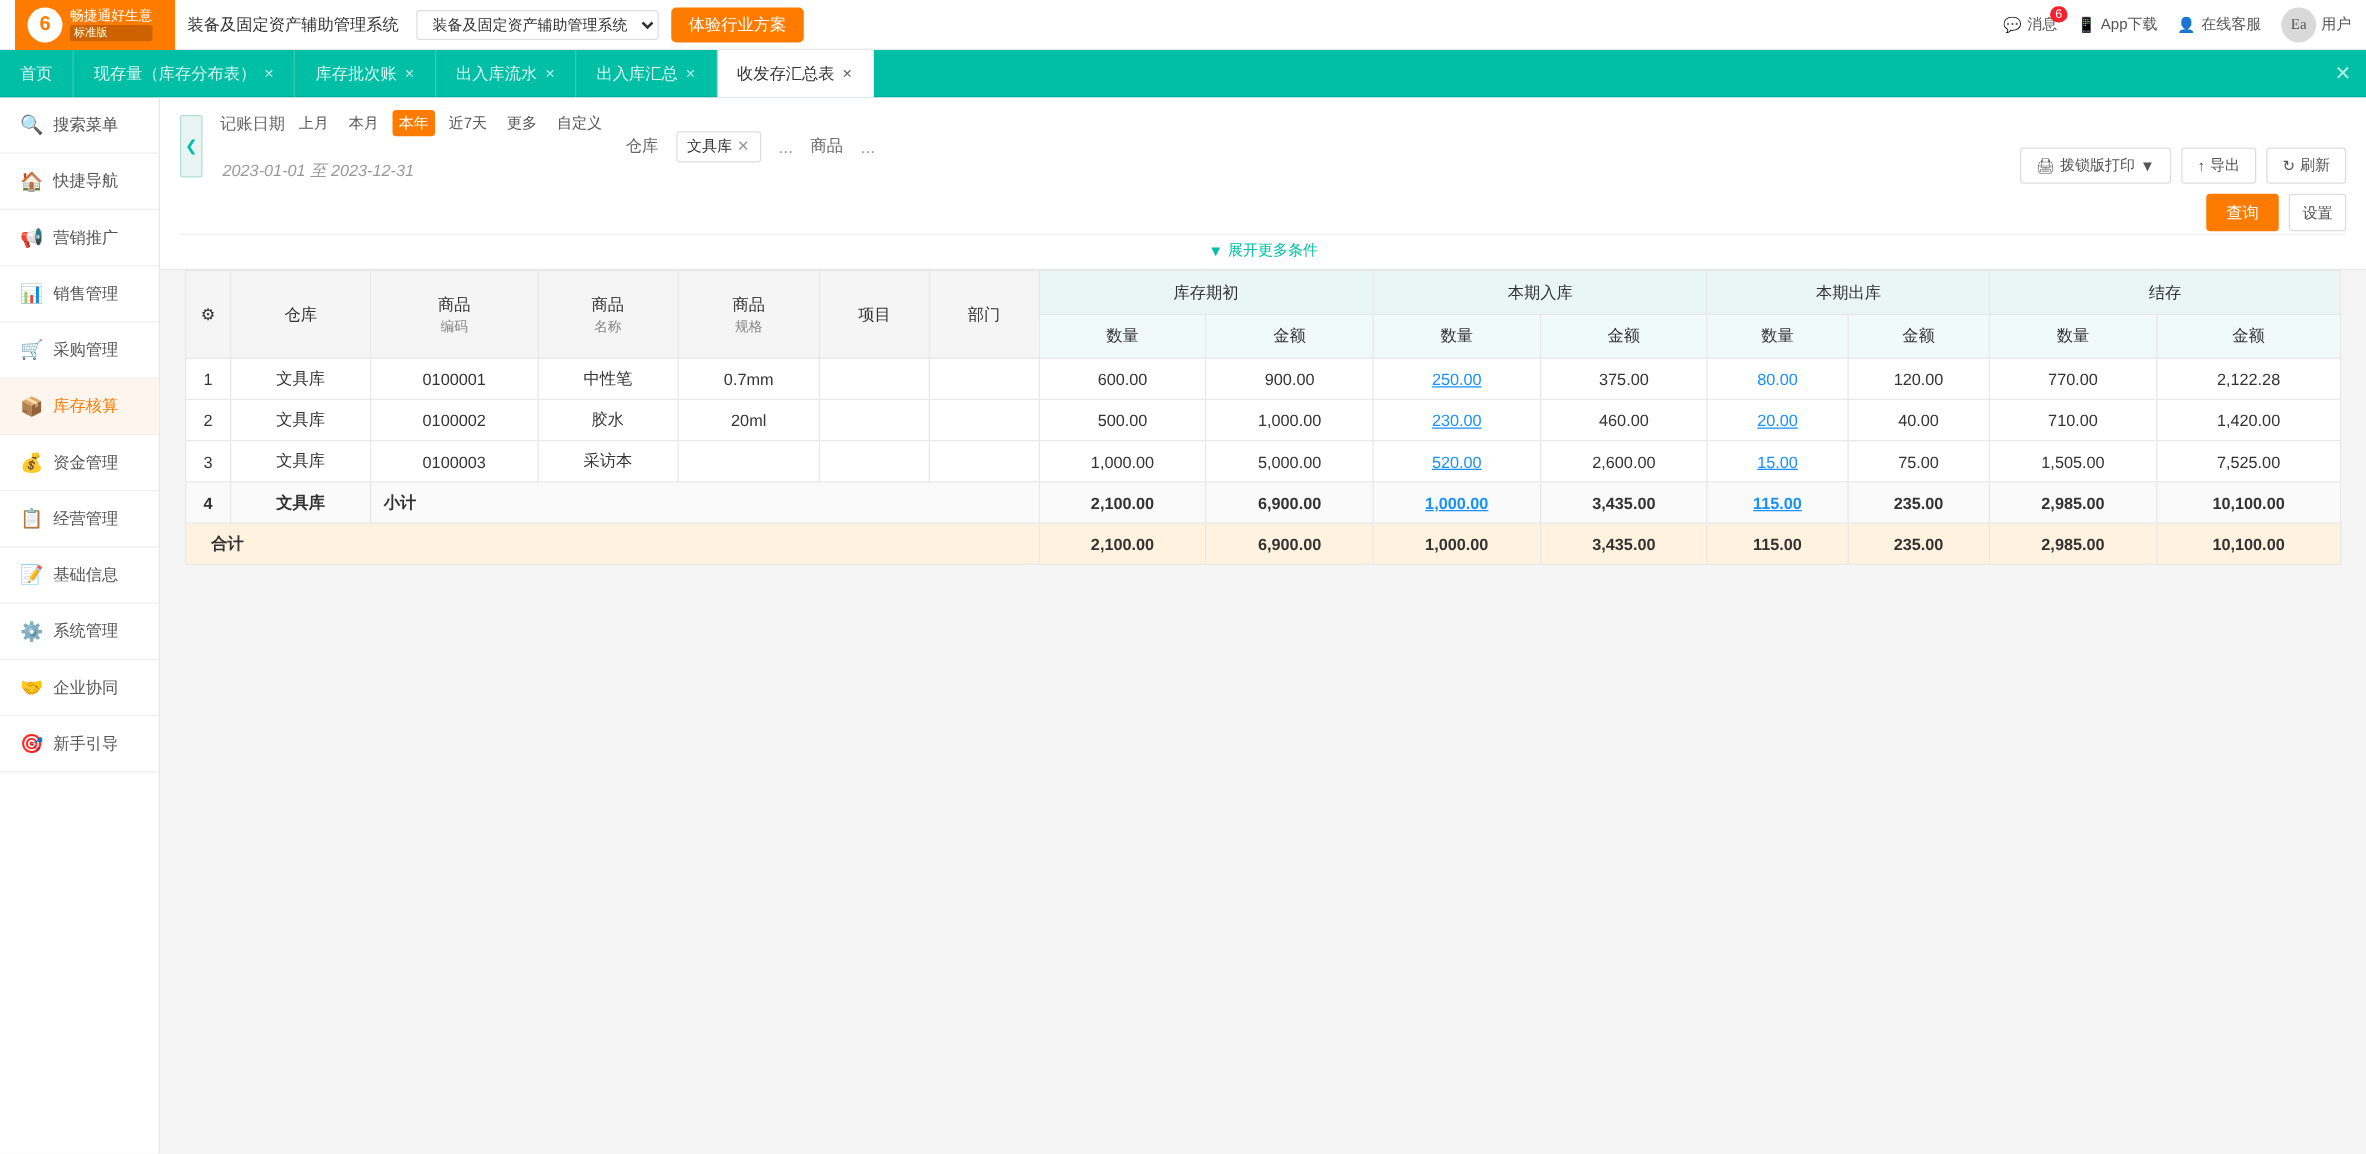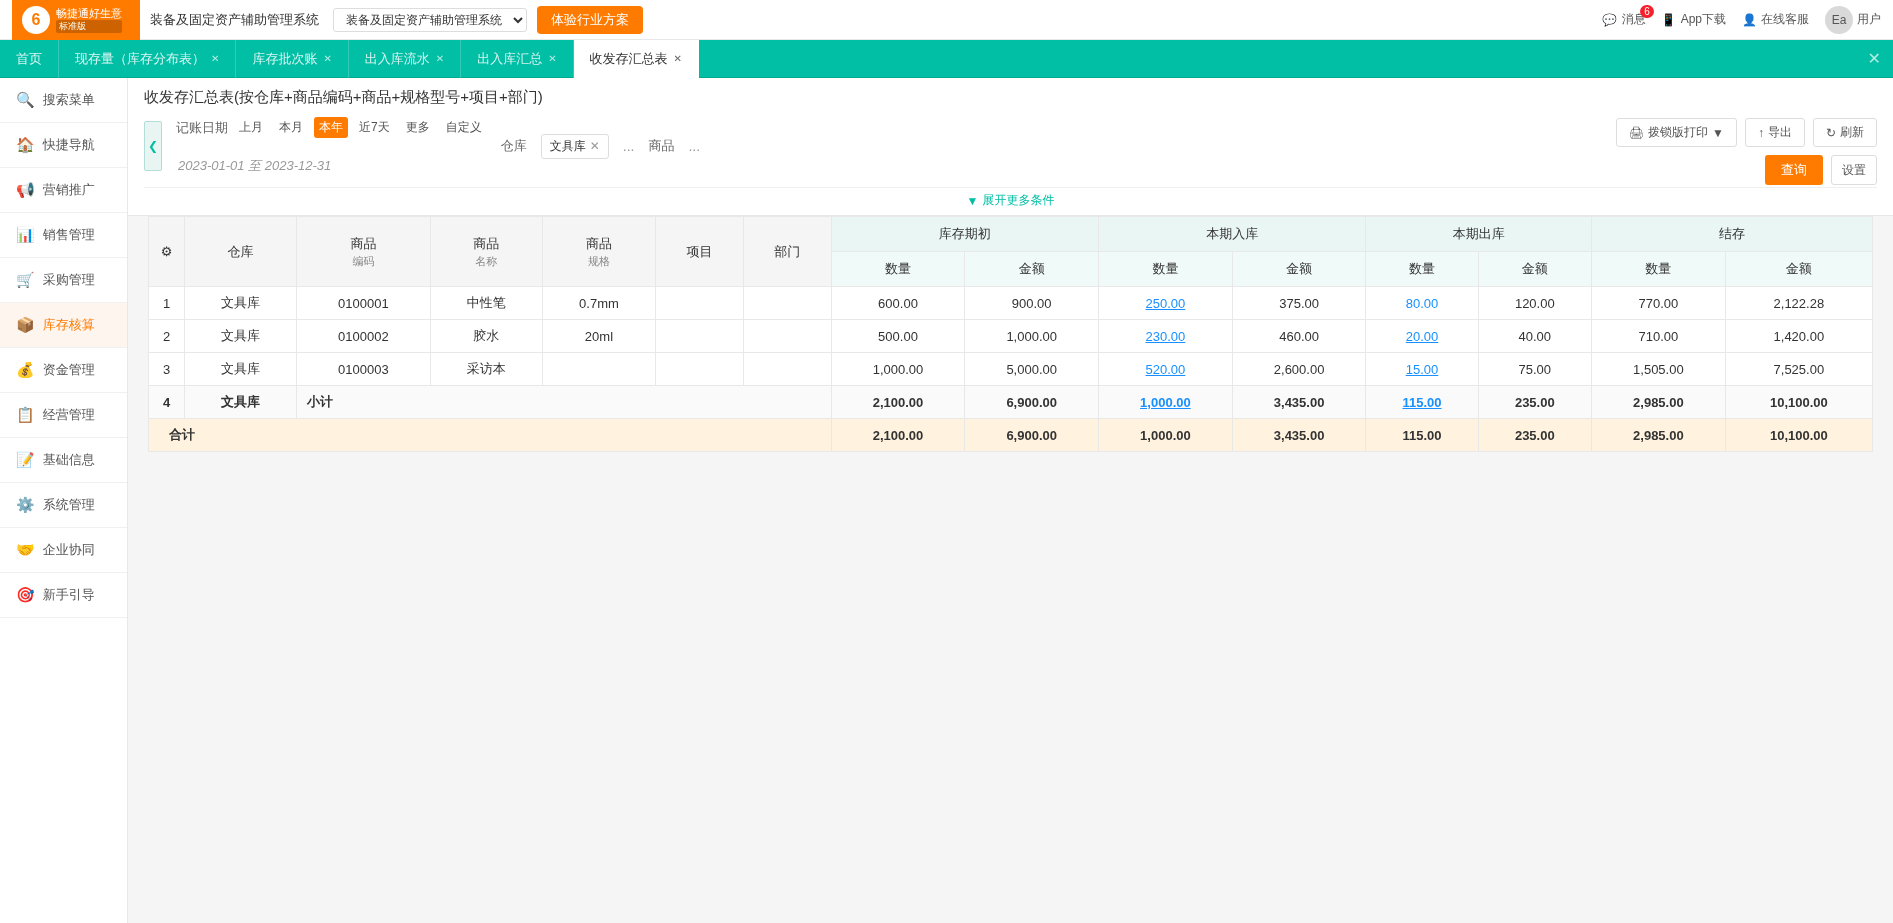--- a/index.html
+++ b/index.html
@@ -20,21 +20,21 @@
     .logo-icon span { font-size: 16px; font-weight: bold; color: #ff7b00; }
     .logo-text { color: #fff; font-size: 11px; line-height: 1.3; }
     .logo-badge { font-size: 9px; color: #ffe; background: rgba(0,0,0,0.2); padding: 1px 3px; border-radius: 2px; }
 
     .system-title { font-size: 13px; color: #333; }
     .system-selector { border: 1px solid #ddd; border-radius: 3px; padding: 3px 8px; font-size: 12px; color: #333; background: #fff; cursor: pointer; }
     .header-btn-experience { background: #ff7b00; color: #fff; border: none; border-radius: 4px; padding: 5px 14px; font-size: 13px; cursor: pointer; }
     .header-right { margin-left: auto; display: flex; align-items: center; gap: 16px; }
     .header-right-item { display: flex; align-items: center; gap: 4px; font-size: 12px; color: #555; cursor: pointer; position: relative; }
     .badge { background: #f5222d; color: #fff; border-radius: 8px; font-size: 10px; padding: 1px 4px; position: absolute; top: -6px; right: -8px; }
-    .avatar { width: 28px; height: 28px; background: #d9d9d9; border-radius: 50%; display: flex; align-items: center; justify-content: center; font-size: 12px; }
+    .avatar { width: 28px; height: 28px; background: #d9d9d9; border-radius: 50%; display: flex; align-items: center; justify-content: center; font-size: 12px; font-family: Liberation Serif, serif; }
 
     
     .nav-tabs {
       display: flex; align-items: center; height: 38px;
       background: #00bfa5; padding: 0 0 0 0;
       border-bottom: 1px solid #00a896;
     }
     .nav-tab {
       display: flex; align-items: center; height: 38px;
       padding: 0 16px; font-size: 13px; color: rgba(255,255,255,0.85);
@@ -213,21 +213,20 @@
         <span class="sidebar-icon">🎯</span>
         <span>新手引导</span>
       </div>
     </div>
 
     <div class="content">
 
       <div style="background:#fff; border-bottom:1px solid #e8e8e8; padding:10px 16px 0;">
         <div style="display:flex; align-items:flex-start; justify-content:space-between;">
           <div style="display:flex; flex-direction:column;">
-            <h2 style="font-size:15px; font-weight:500; color:#333; margin-bottom:10px;">收发存汇总表(按仓库+商品编码+商品+规格型号+项目+部门)</h2>
 
             <div style="display:flex; align-items:center; gap:14px; flex-wrap:wrap; padding-bottom:8px;">
 
               <div style="width:18px; height:50px; background:#e8f5f3; border:1px solid #b2ddd8; display:flex; align-items:center; justify-content:center; cursor:pointer; color:#00bfa5; font-size:12px; border-radius:2px; flex-shrink:0;">
                 ❮
               </div>
               <div style="display:flex; flex-direction:column; gap:19px;">
                 <div style="display:flex; align-items:center; gap:6px;">
                   <span style="color:#666; font-size:13px;">记账日期</span>
                   <button class="date-btn">上月</button>

